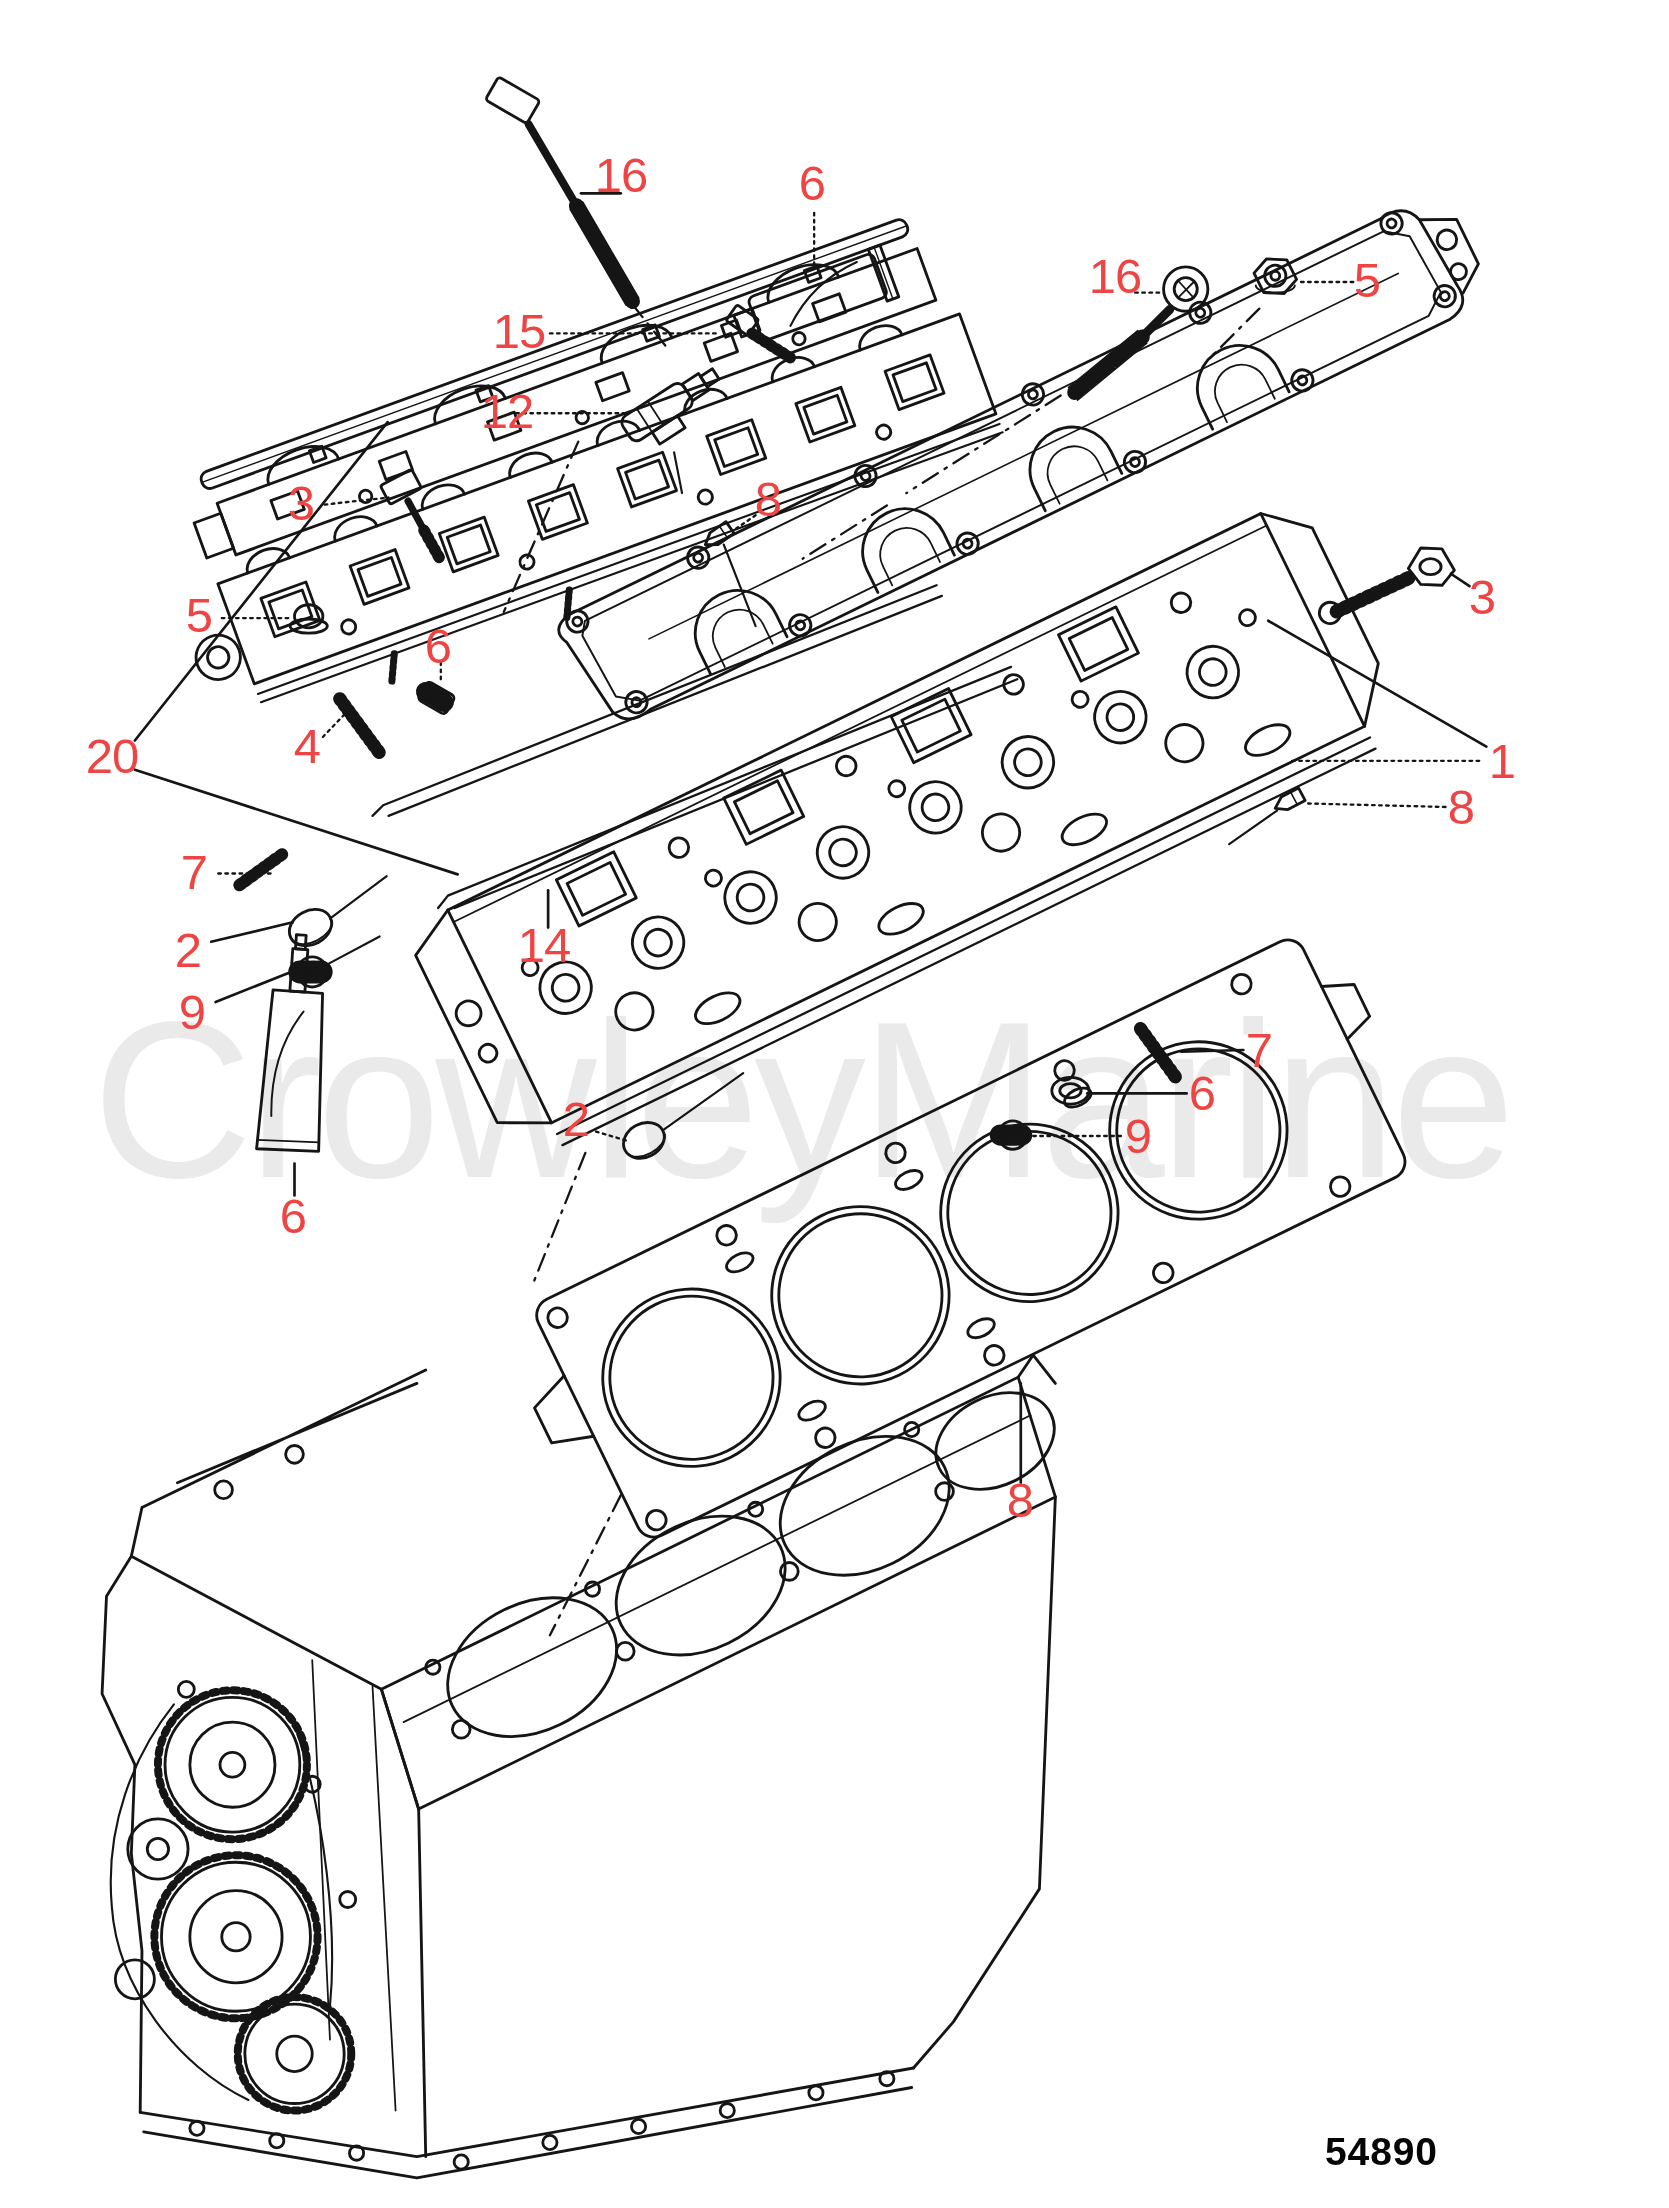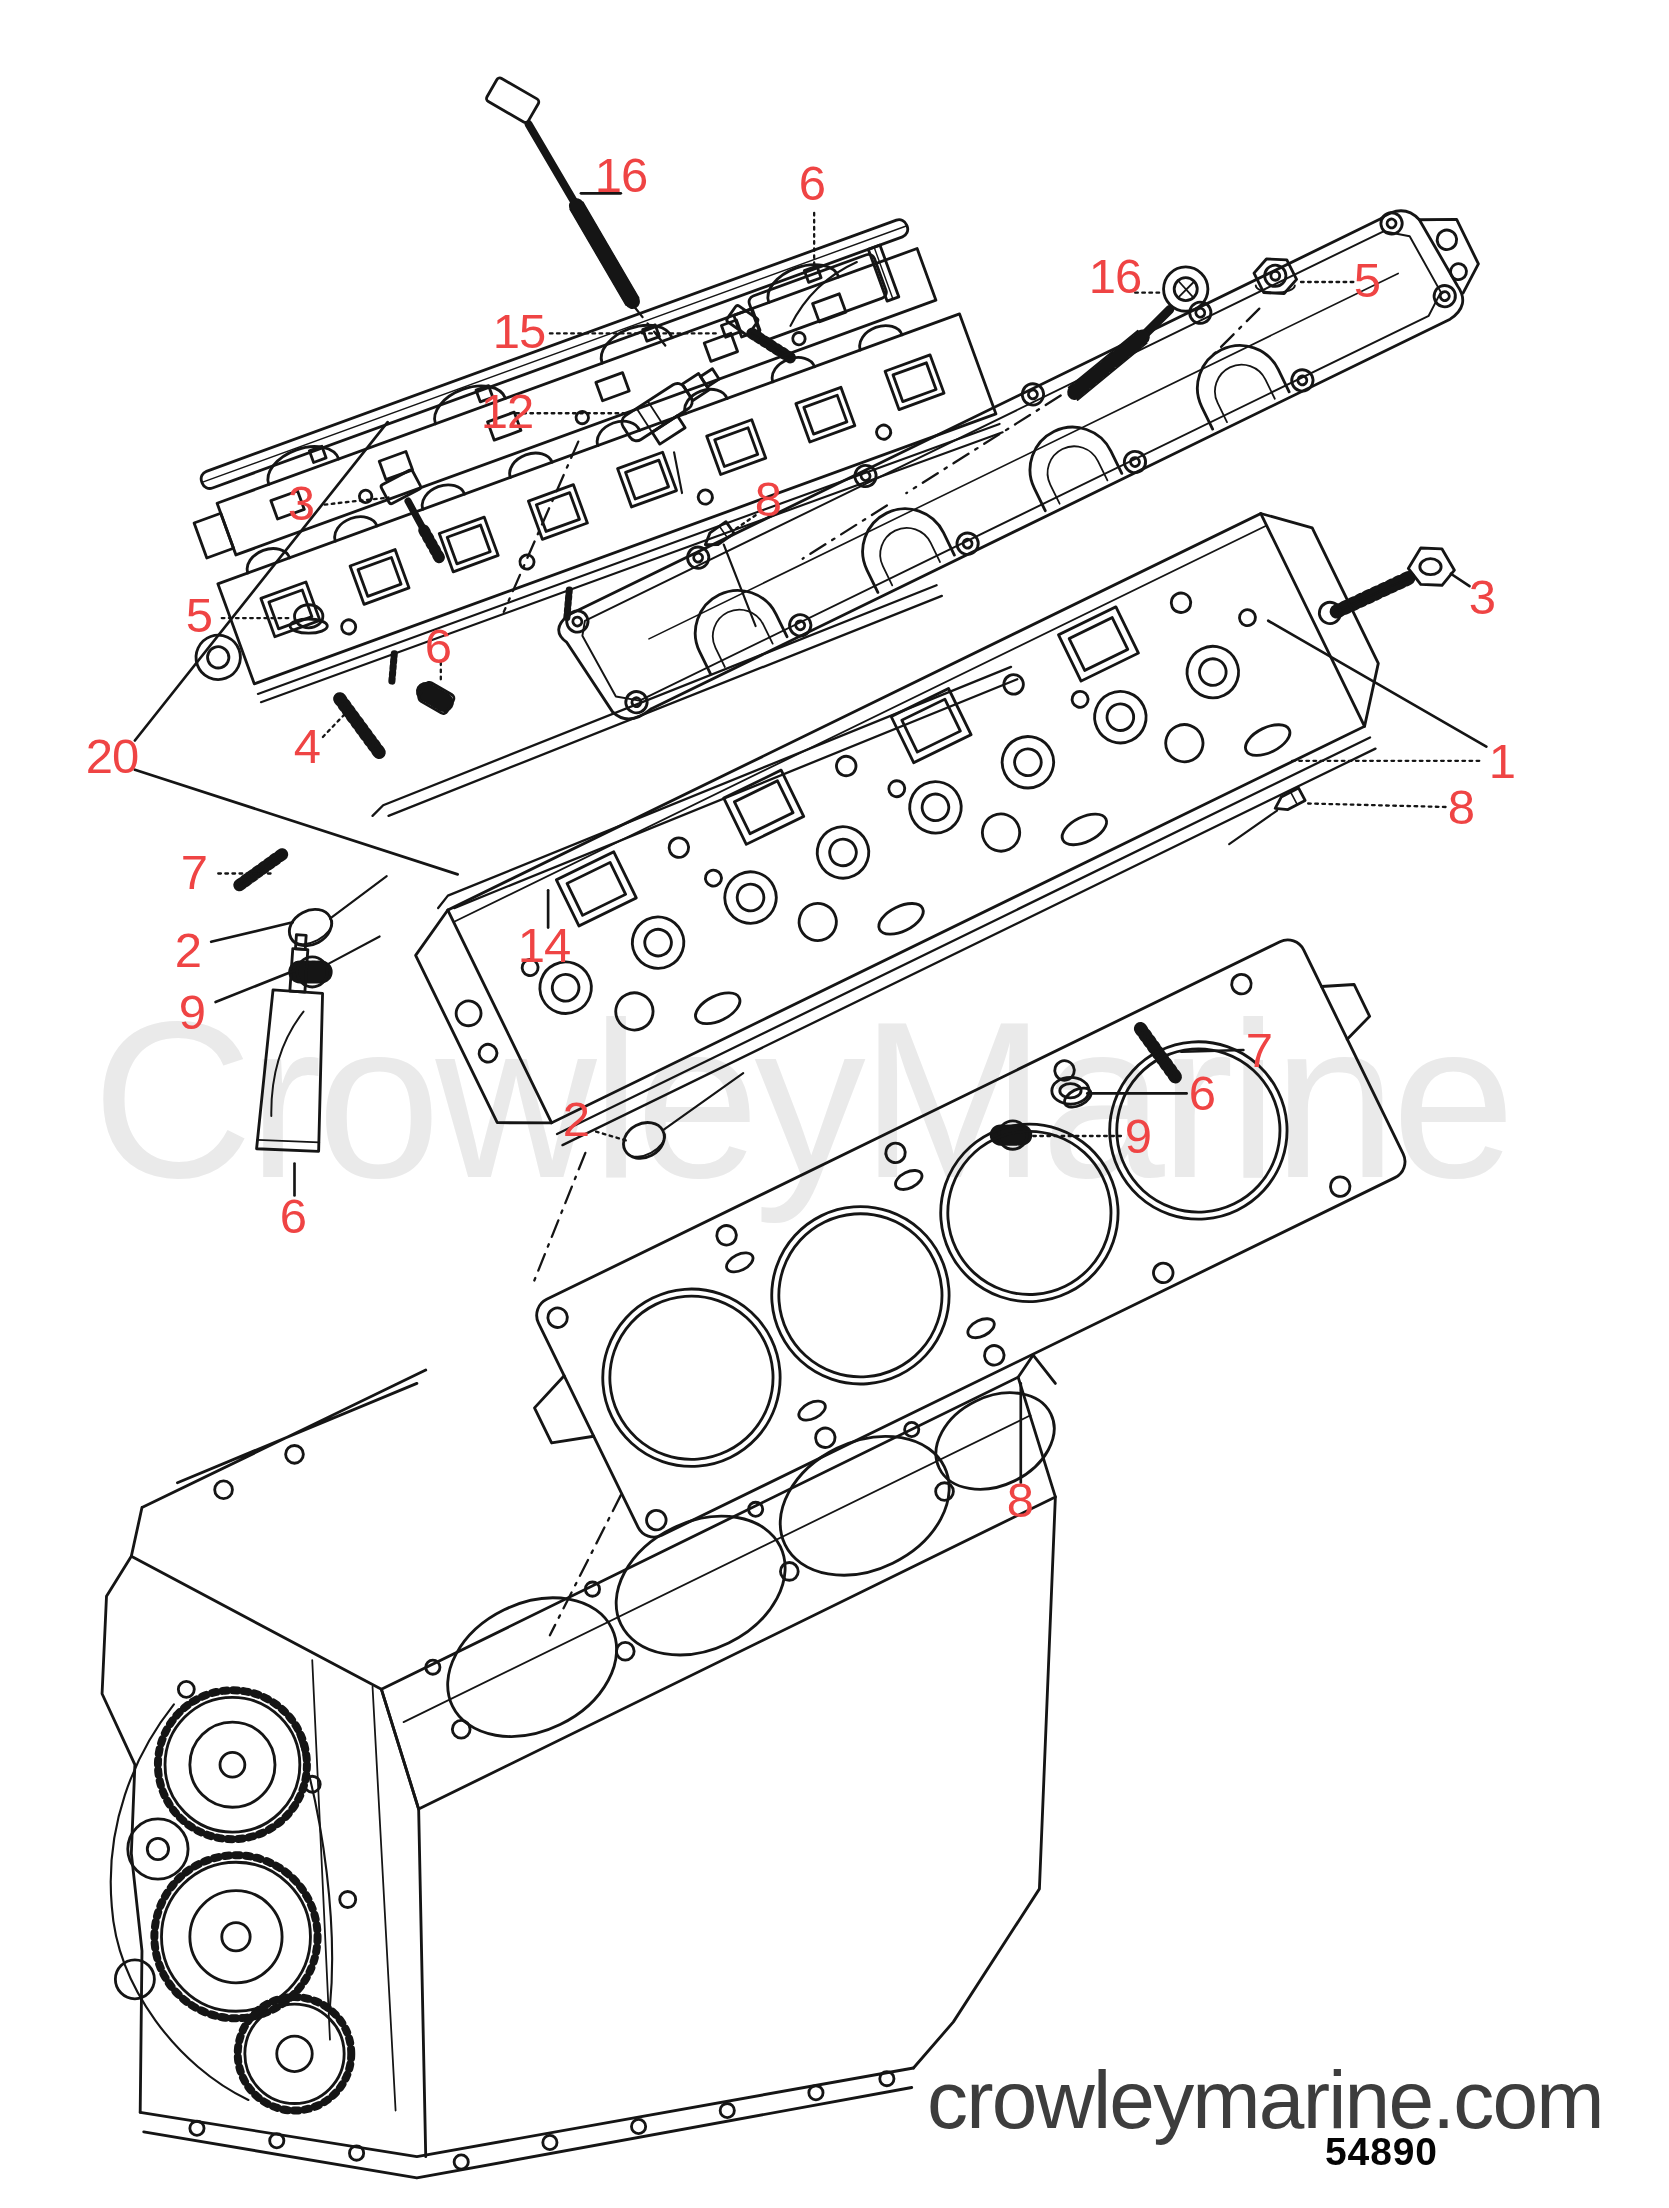--- a/index.html
+++ b/index.html
@@ -517,16 +517,15 @@
       <div class="callout" style="left: 1482px; top: 597px;">3</div>
       <div class="callout" style="left: 1502px; top: 761px;">1</div>
       <div class="callout" style="left: 1461px; top: 807px;">8</div>
       <div class="callout" style="left: 1259px; top: 1050px;">7</div>
       <div class="callout" style="left: 1202px; top: 1093px;">6</div>
       <div class="callout" style="left: 1138px; top: 1136px;">9</div>
       <div class="callout" style="left: 576px; top: 1119px;">2</div>
       <div class="callout" style="left: 1020px; top: 1500px;">8</div>
     </div>
 
-  <div class="site-url">crowleymarine.com</div>
   <div class="drawing-number">54890</div>
 </div>
 
 
 </body></html>

